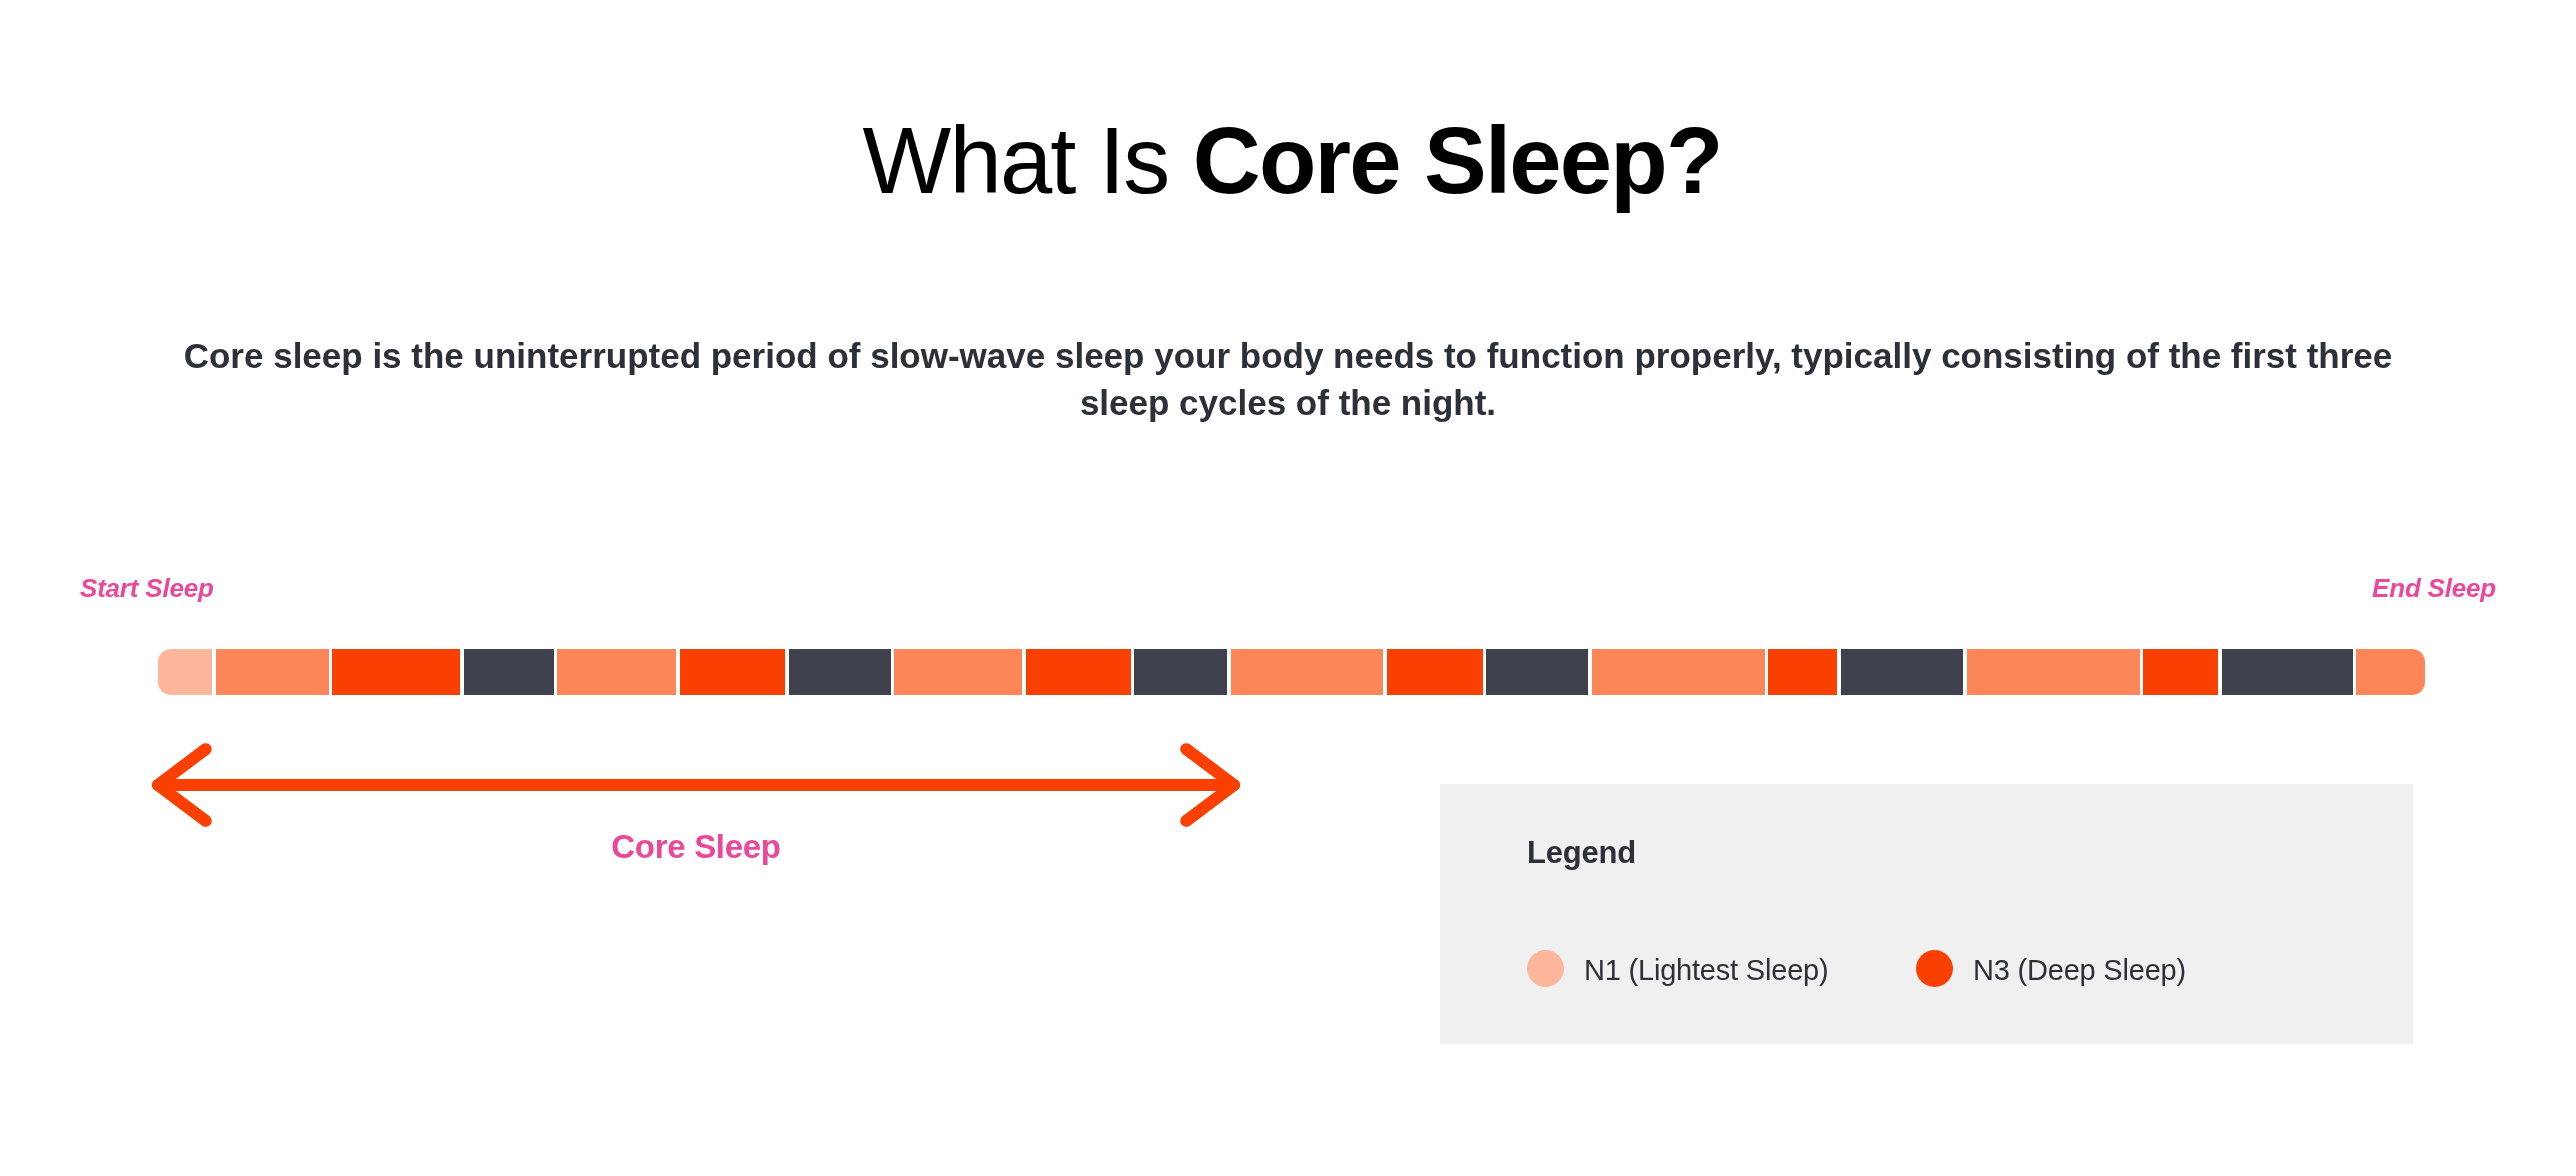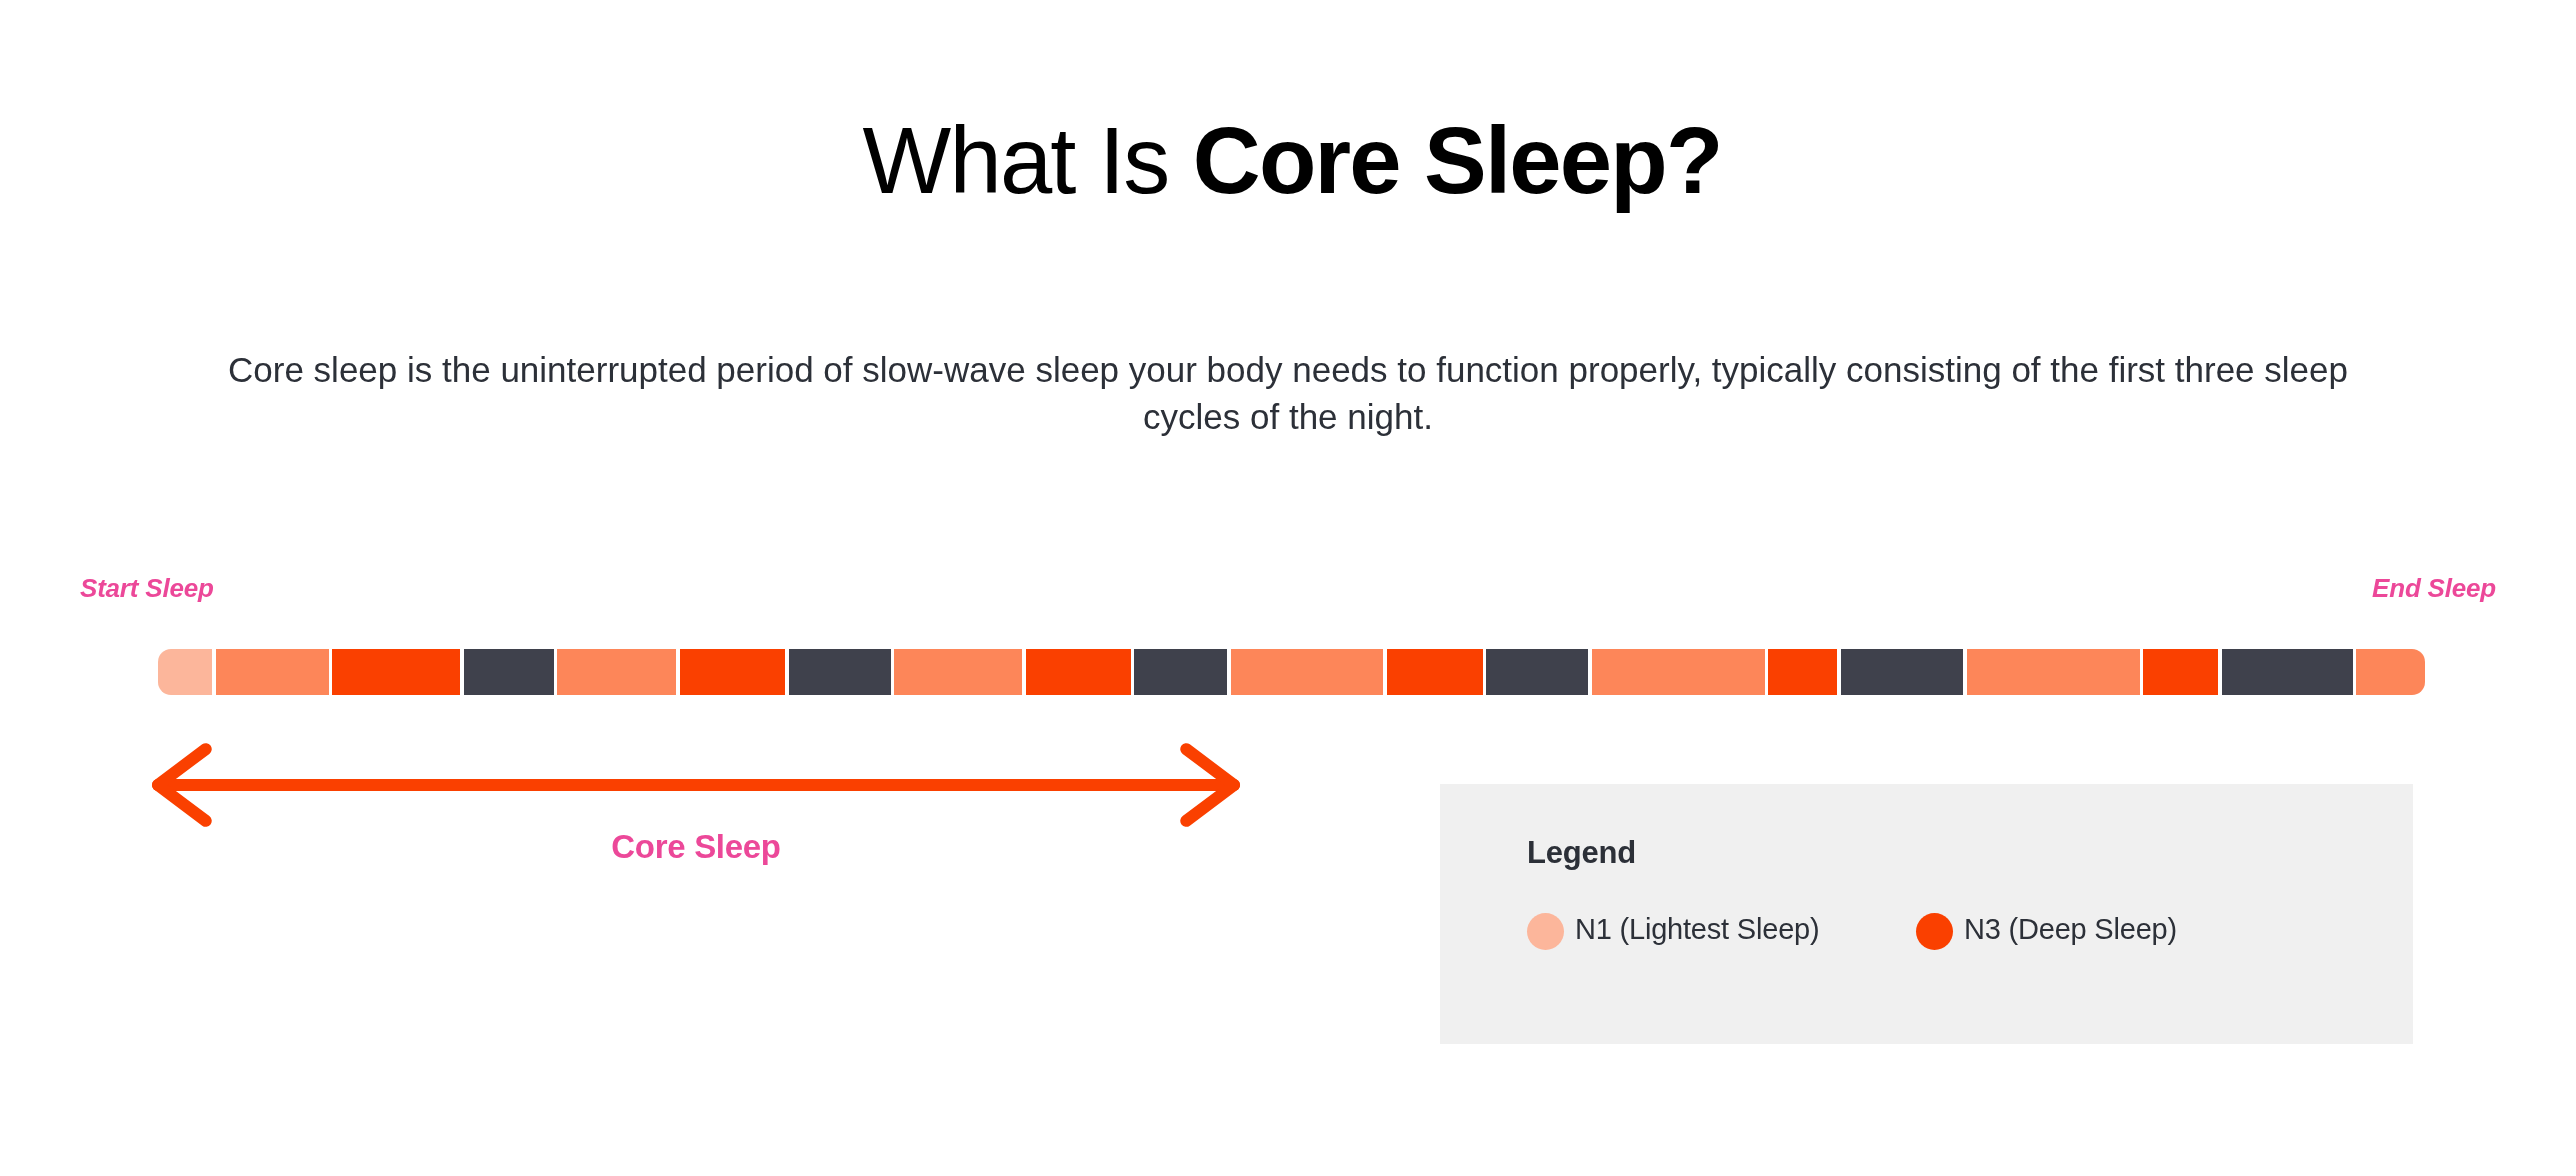--- a/index.html
+++ b/index.html
@@ -36,22 +36,21 @@
   .subtitle {
     position: absolute;
     left: 50%;
     transform: translateX(-50%);
     top: 333px;
     width: 2212px;
     text-align: center;
     font-size: 35px;
     line-height: 1.33;
     color: #2c3038;
-    font-weight: 400;
-    margin-top: 14px;
+    font-weight: 700;
   }
 
   
   .endlabel {
     position: absolute;
     top: 573px;
     font-size: 26px;
     font-weight: 700;
     color: #ec4899;
     letter-spacing: -0.2px;
@@ -129,22 +128,22 @@
     left: 87px;
     top: 129px;
     width: 837px;
     display: grid;
     grid-template-columns: 371px 371px;
     grid-auto-rows: 74px;
     column-gap: 18px;
   }
   .legend-item {
     display: flex;
-    align-items: flex-start;
-    gap: 11px;
+    align-items: flex-end;
+    gap: 20px;
   }
   .swatch {
     width: 37px;
     height: 37px;
     border-radius: 50%;
     flex: 0 0 auto;
   }
   .legend-text {
     font-size: 29px;
     color: #2c3038;

